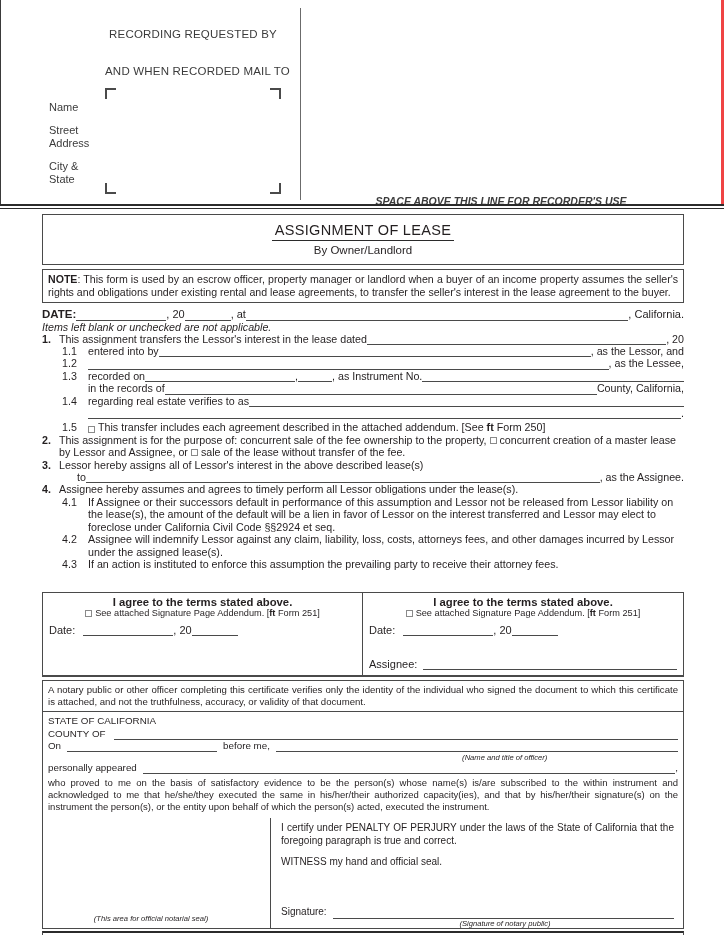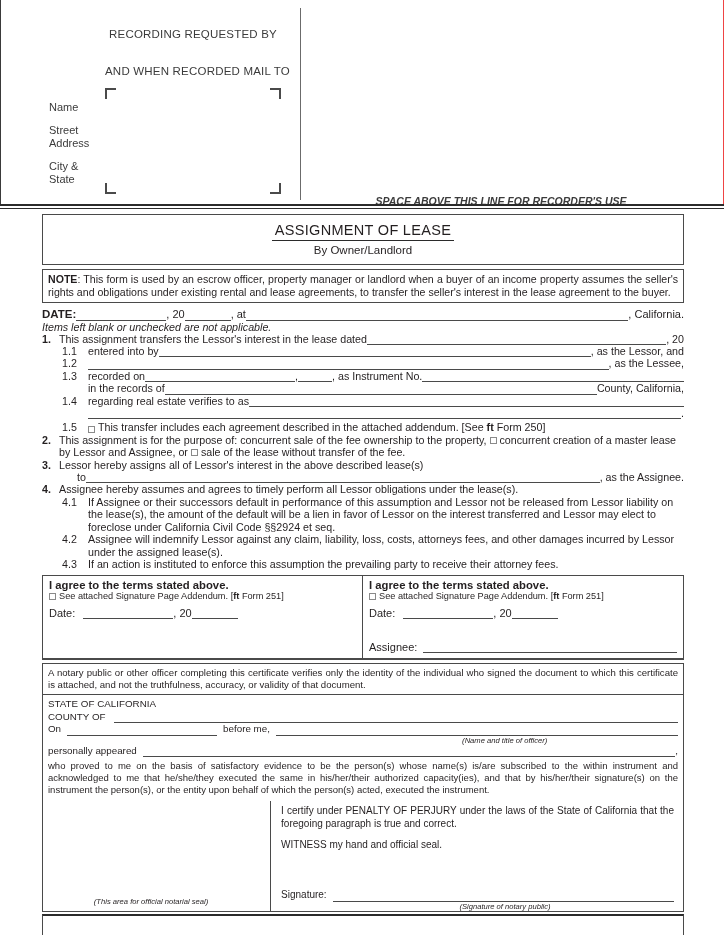--- a/index.html
+++ b/index.html
@@ -20,21 +20,21 @@
     height: 935px;
     box-sizing: border-box;
     overflow: hidden;
   }
 
   
   .rec-header {
     position: relative;
     height: 205px;
     border-left: 1px solid #3a3a3a;
-    border-right: 1px solid #ef4444;
+    border-right: 3px solid #ef4444;
     box-sizing: border-box;
   }
   .rec-divider {
     position: absolute;
     left: 299px;
     top: 8px;
     width: 1px;
     height: 192px;
     background: #6b6b6b;
   }
@@ -207,22 +207,23 @@
     font-size: 11px;
     margin-top: 1px;
     line-height: 13px;
   }
 
   
   .sig-wrap {
     display: flex;
     border: 1px solid #4a4a4a;
     border-bottom-width: 2px;
-    margin-top: 5px;
-    box-sizing: border-box;
+    margin-top: 22px;
+    box-sizing: border-box;
+    text-align: center;
   }
   .sig-col {
     width: 50%;
     box-sizing: border-box;
     padding: 3px 6px 5px 6px;
   }
   .sig-col.left { border-right: 1px solid #4a4a4a; }
   .sig-agree {
     font-weight: bold;
     font-size: 11.3px;
@@ -258,21 +259,21 @@
   .notary-body {
     border-left: 1px solid #4a4a4a;
     border-right: 1px solid #4a4a4a;
     border-bottom: 1px solid #4a4a4a;
     border-top: none;
     padding: 3px 5px 0 5px;
     font-size: 9.8px;
     line-height: 12.4px;
     position: relative;
   }
-  .nrow { display: flex; align-items: flex-end; font-size: 9.8px; line-height: 12.6px; }
+  .nrow { display: flex; align-items: center; font-size: 9.8px; line-height: 12.6px; }
   .caption {
     font-size: 7.6px;
     font-style: italic;
     text-align: center;
     line-height: 9px;
   }
   .para {
     font-size: 9.5px;
     line-height: 11.6px;
     text-align: justify;

